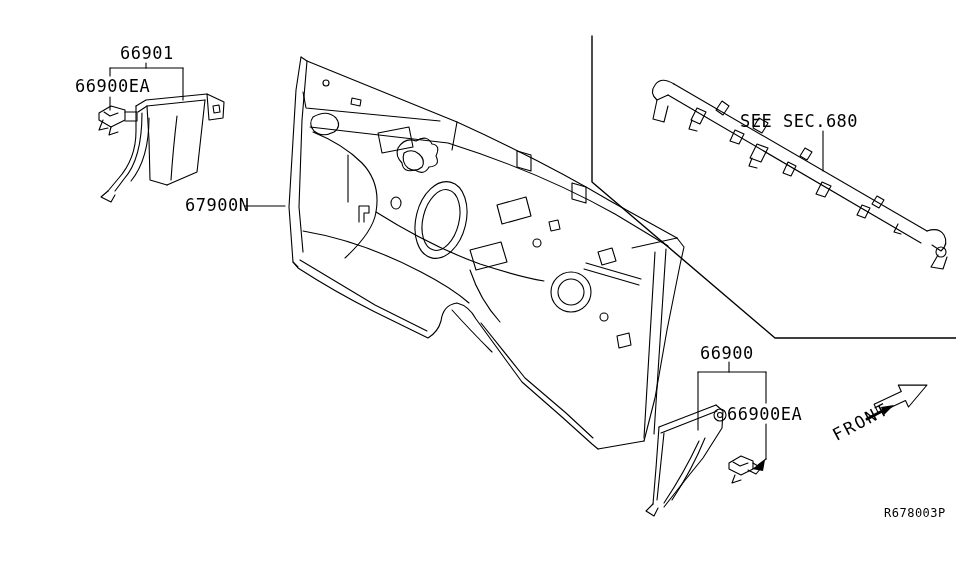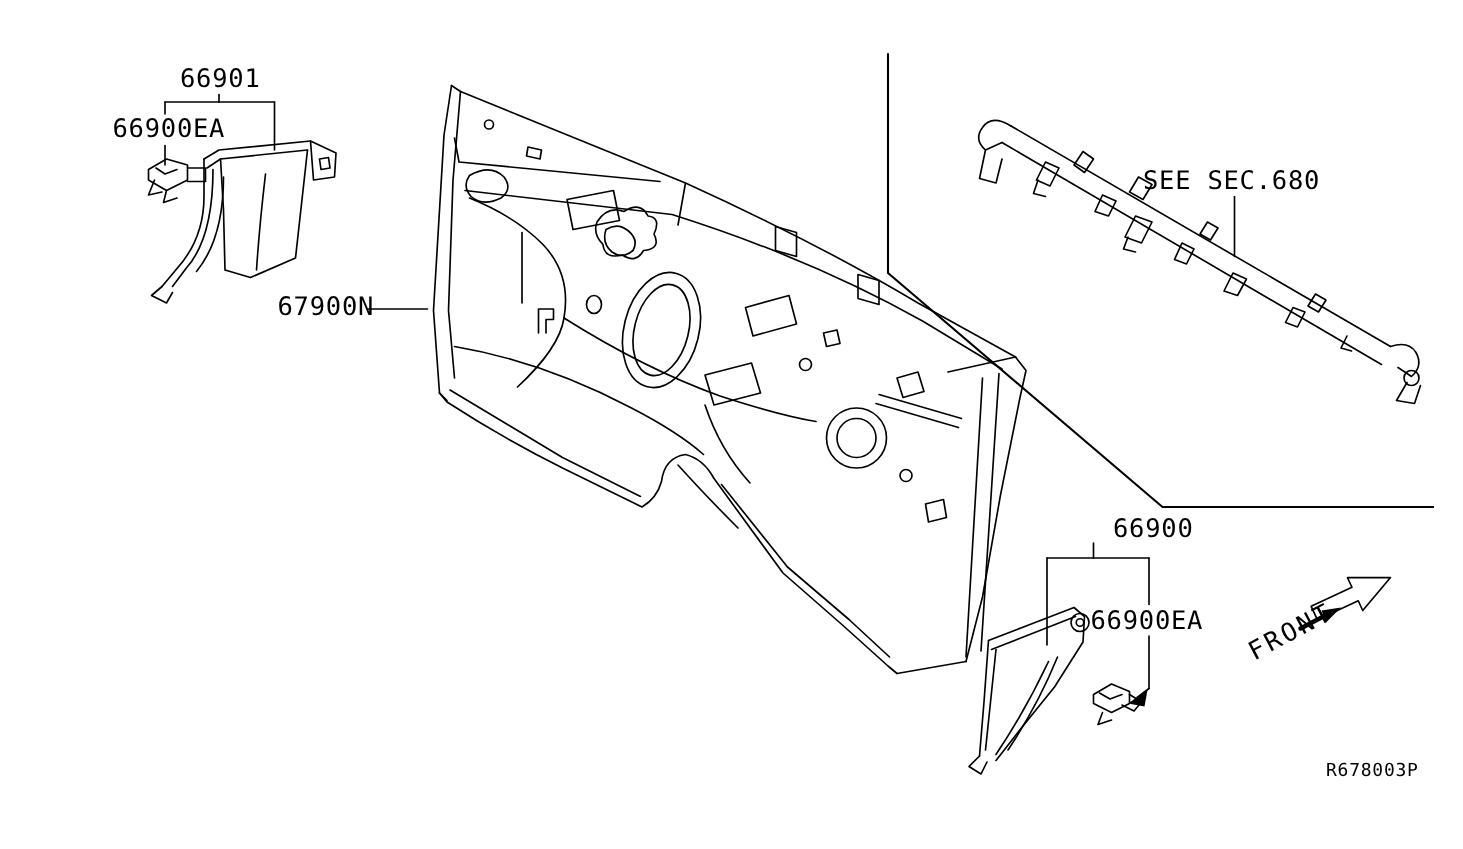--- a/index.html
+++ b/index.html
@@ -175,19 +175,19 @@
     <path d="M867,419 L888,408" stroke-width="3"></path>
     <path d="M894,405 L884,415 L881,407 Z" fill="#000" stroke="none"></path>
   </g>
 
 </g>
 </svg>
 
 <div class="lbl" style="left:120px;top:45px">66901</div>
 <div class="lbl" style="left:75px;top:78px">66900EA</div>
 <div class="lbl" style="left:185px;top:197px">67900N</div>
-<div class="lbl" style="left:762px;top:113px">SEE SEC.680</div>
-<div class="lbl" style="left:742px;top:345px">66900</div>
+<div class="lbl" style="left:740px;top:113px">SEE SEC.680</div>
+<div class="lbl" style="left:700px;top:345px">66900</div>
 <div class="lbl" style="left:727px;top:406px">66900EA</div>
 <div class="lbl" id="front-label" style="left:834px;top:428px">FRONT</div>
 <div class="lbl small" style="left:884px;top:505px">R678003P</div>
 
 </div>
 
 </body></html>

